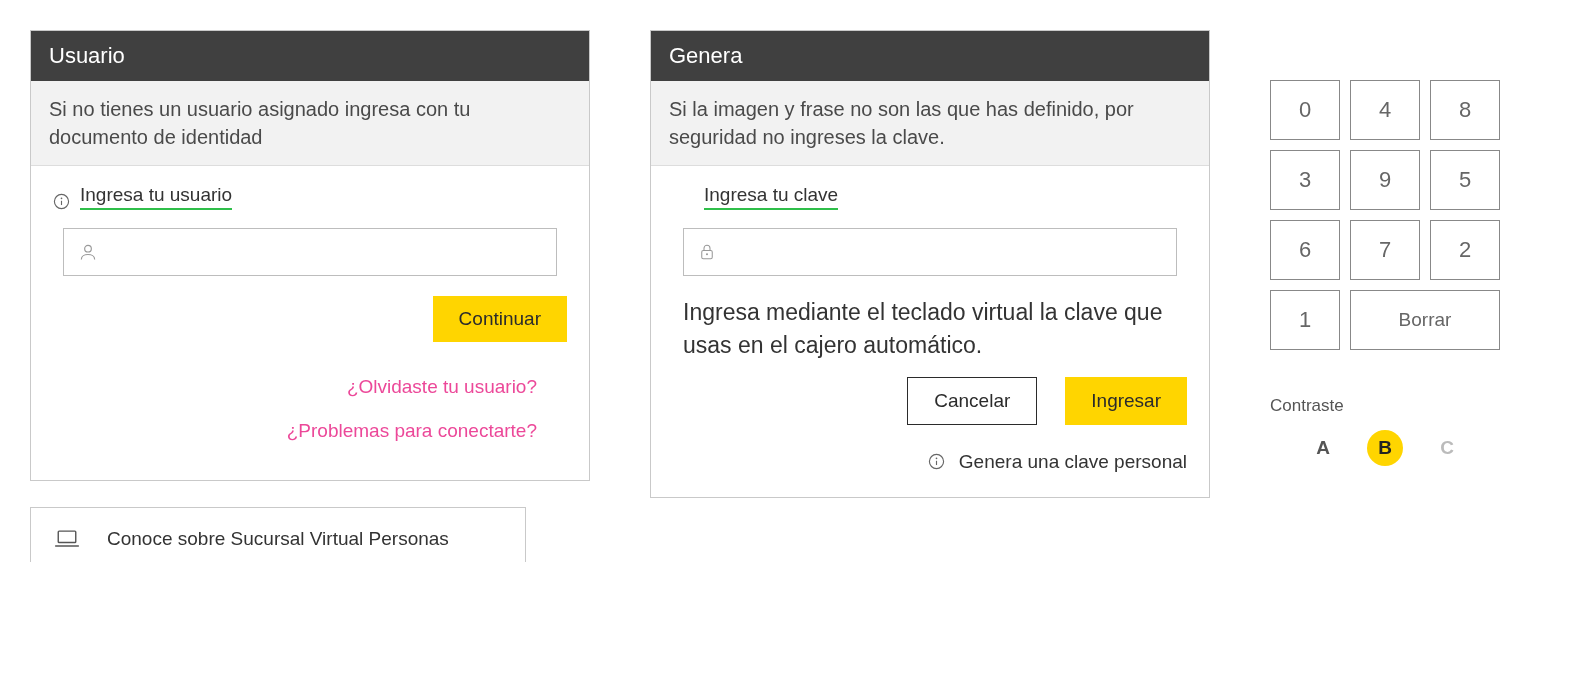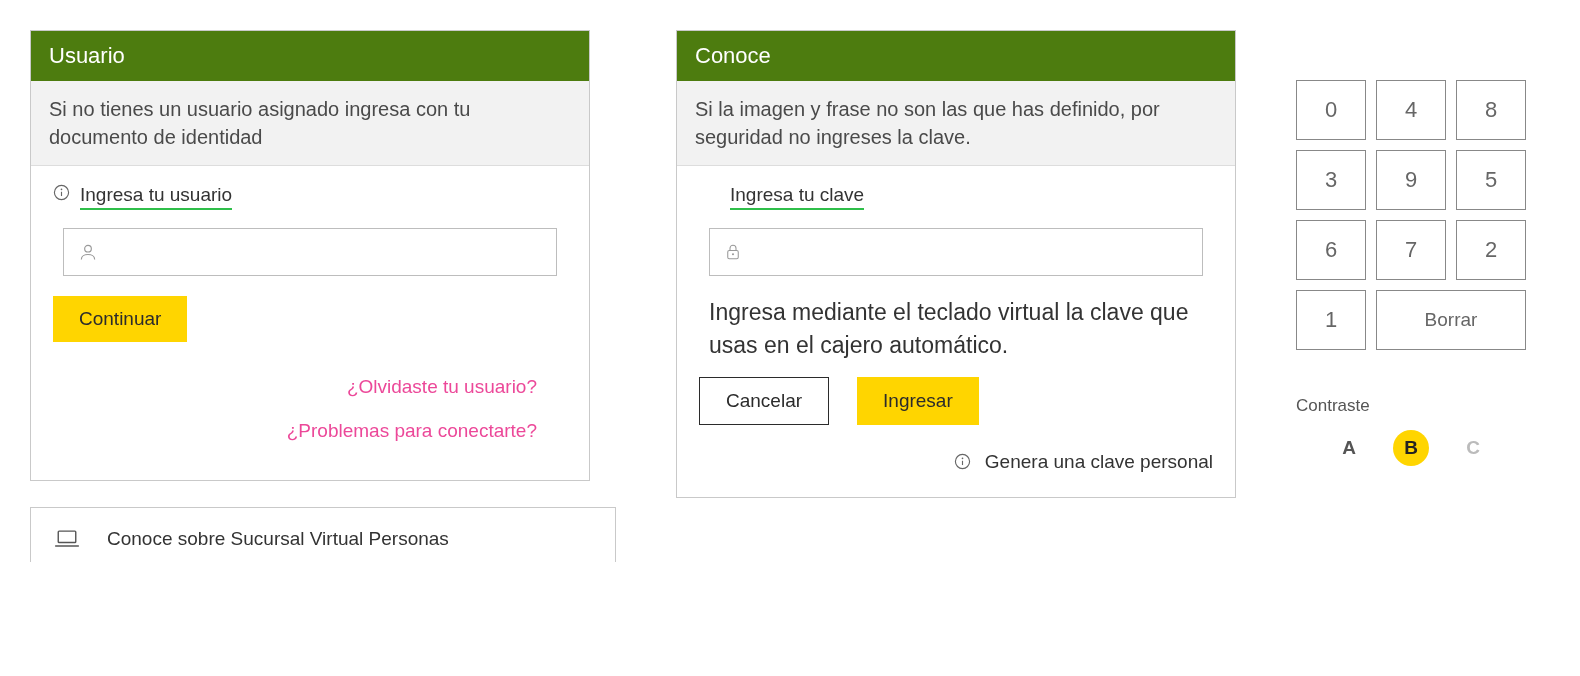--- a/index.html
+++ b/index.html
@@ -16,38 +16,38 @@
   }
   .col { display: flex; flex-direction: column; }
 
   
   .panel {
     border: 1px solid #c9c9c9;
     width: 560px;
     background: #fff;
   }
   .panel-header {
-    background: #4d7c0f;
+    background: #404040;
     color: #fff;
     font-size: 22px;
     padding: 12px 18px;
   }
   .panel-hint {
     background: #f2f2f2;
     color: #4a4a4a;
     font-size: 20px;
     line-height: 1.4;
     padding: 14px 18px;
     border-bottom: 1px solid #ddd;
   }
   .panel-body { padding: 18px 22px 24px 22px; }
 
   .field-label-row {
     display: flex;
-    align-items: flex-start;
+    align-items: flex-end;
     gap: 10px;
     margin-bottom: 18px;
   }
   .field-label-row.no-icon { padding-left: 2px; margin-left: 29px; }
   .field-label {
     font-size: 19px;
     color: #333;
     border-bottom: 2px solid #2fbf4a;
     padding-bottom: 2px;
   }
@@ -74,21 +74,21 @@
     align-items: center;
     justify-content: center;
     font-size: 19px;
     padding: 12px 26px;
     cursor: pointer;
     border: none;
   }
   .btn-primary { background: #ffd500; color: #2b2b2b; }
   .btn-outline { background: #fff; color: #2b2b2b; border: 1.5px solid #2b2b2b; }
 
-  .center-row { display: flex; justify-content: flex-start; gap: 28px; margin: 10px 0 6px 0; }
+  .center-row { display: flex; justify-content: flex-end; gap: 28px; margin: 10px 0 6px 0; }
   .links-right { text-align: right; padding: 6px 30px 14px 0; }
   .links-right a {
     display: block;
     color: #ec4899;
     text-decoration: none;
     font-size: 19px;
     margin-top: 22px;
   }
 
   .tip-row {
@@ -97,21 +97,21 @@
     justify-content: flex-end;
     gap: 14px;
     font-size: 19px;
     color: #333;
     margin-top: 26px;
   }
 
   .secondary-panel {
     border: 1px solid #c9c9c9;
     border-bottom: none;
-    width: 586px;
+    width: 496px;
     margin-top: 26px;
     padding: 20px 22px 12px 22px;
     display: flex;
     align-items: center;
     gap: 26px;
     font-size: 19px;
     color: #333;
   }
 
   .hint-below {
@@ -203,21 +203,21 @@
             <rect x="6" y="3" width="20" height="13" rx="1"></rect>
             <path d="M3 20h26" stroke-linecap="round"></path>
           </svg>
       </span>
       <span>Conoce sobre Sucursal Virtual Personas</span>
     </div>
   </div>
 
   <div class="col">
     <div class="panel">
-      <div class="panel-header">Conoce</div>
+      <div class="panel-header">Genera</div>
       <div class="panel-hint">Si la imagen y frase no son las que has definido, por seguridad no ingreses la clave.</div>
       <div class="panel-body">
         <div class="field-label-row no-icon">
           <span class="field-label">Ingresa tu clave</span>
         </div>
         <div class="input-wrap">
           <span class="icon">
             <svg class="icon-svg" width="18" height="20" viewBox="0 0 24 26" fill="none" stroke="#999" stroke-width="1.4">
                 <rect x="5" y="11" width="14" height="11" rx="2"></rect>
                 <path d="M8 11V8a4 4 0 0 1 8 0v3"></path>

